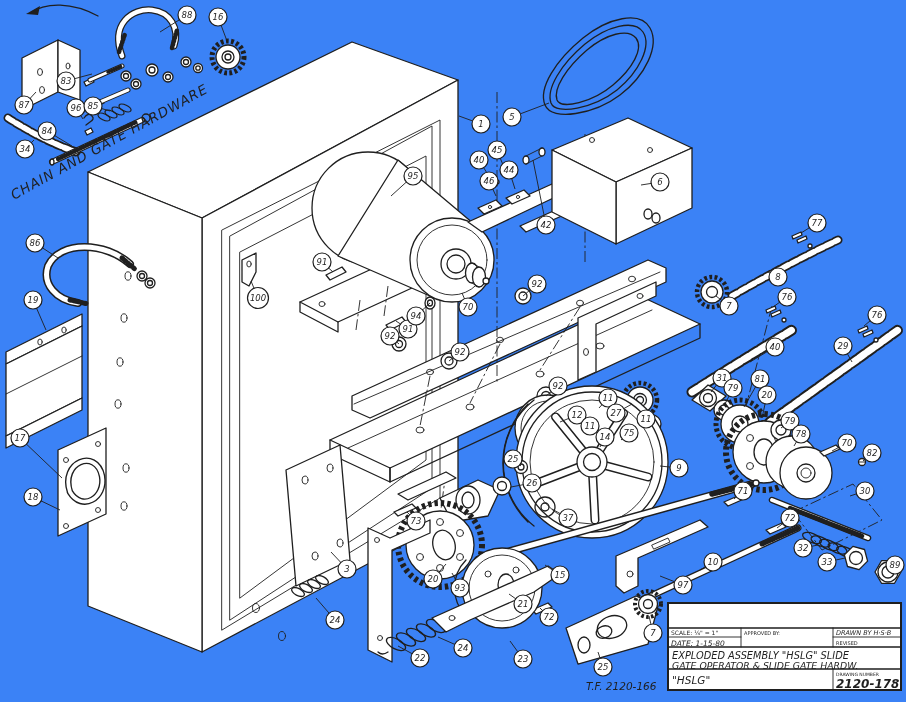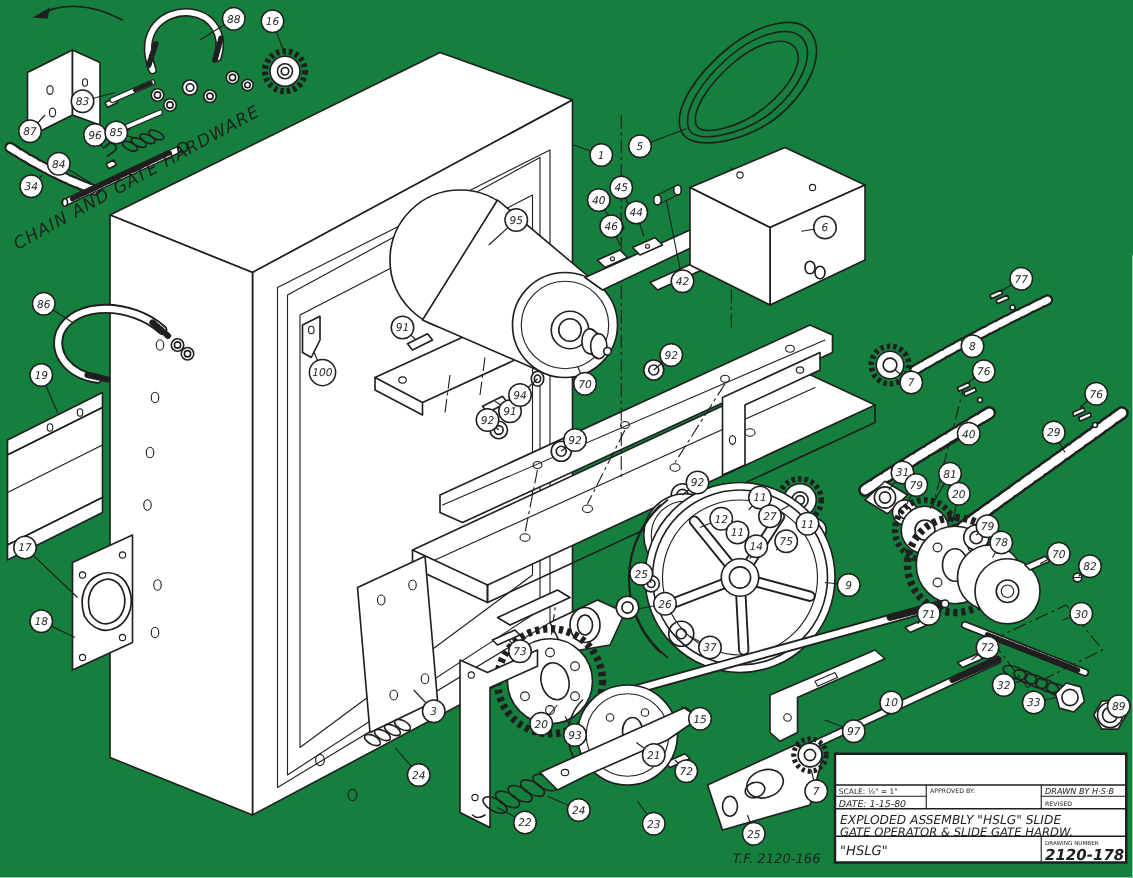--- a/index.html
+++ b/index.html
@@ -1,16 +1,16 @@
 <!DOCTYPE html>
 <html><head>
 <meta charset="utf-8">
 <style>
   html,body{margin:0;padding:0;background:#ffffff}
-  .sheet{position:relative;width:906px;height:702px;background:#15803d;overflow:hidden;
+  .sheet{position:relative;width:906px;height:702px;background:#3b82f6;overflow:hidden;
          font-family:"DejaVu Sans",sans-serif}
   svg{position:absolute;left:0;top:0}
   .s{fill:none;stroke:#1f1f1f;stroke-width:1.3;stroke-linejoin:round;stroke-linecap:round}
   .sw{fill:#fff;stroke:#1f1f1f;stroke-width:1.3;stroke-linejoin:round;stroke-linecap:round}
   .thin{stroke-width:.9}
   .teeth{fill:none;stroke:#1f1f1f}
   .dd{fill:none;stroke:#1f1f1f;stroke-width:.9;stroke-dasharray:11 3 2.5 3}
   .tb{fill:none;stroke:#1f1f1f;stroke-linecap:round}
   .tw{fill:none;stroke:#fff;stroke-linecap:round}
   .leader{stroke:#1f1f1f;stroke-width:.9}

